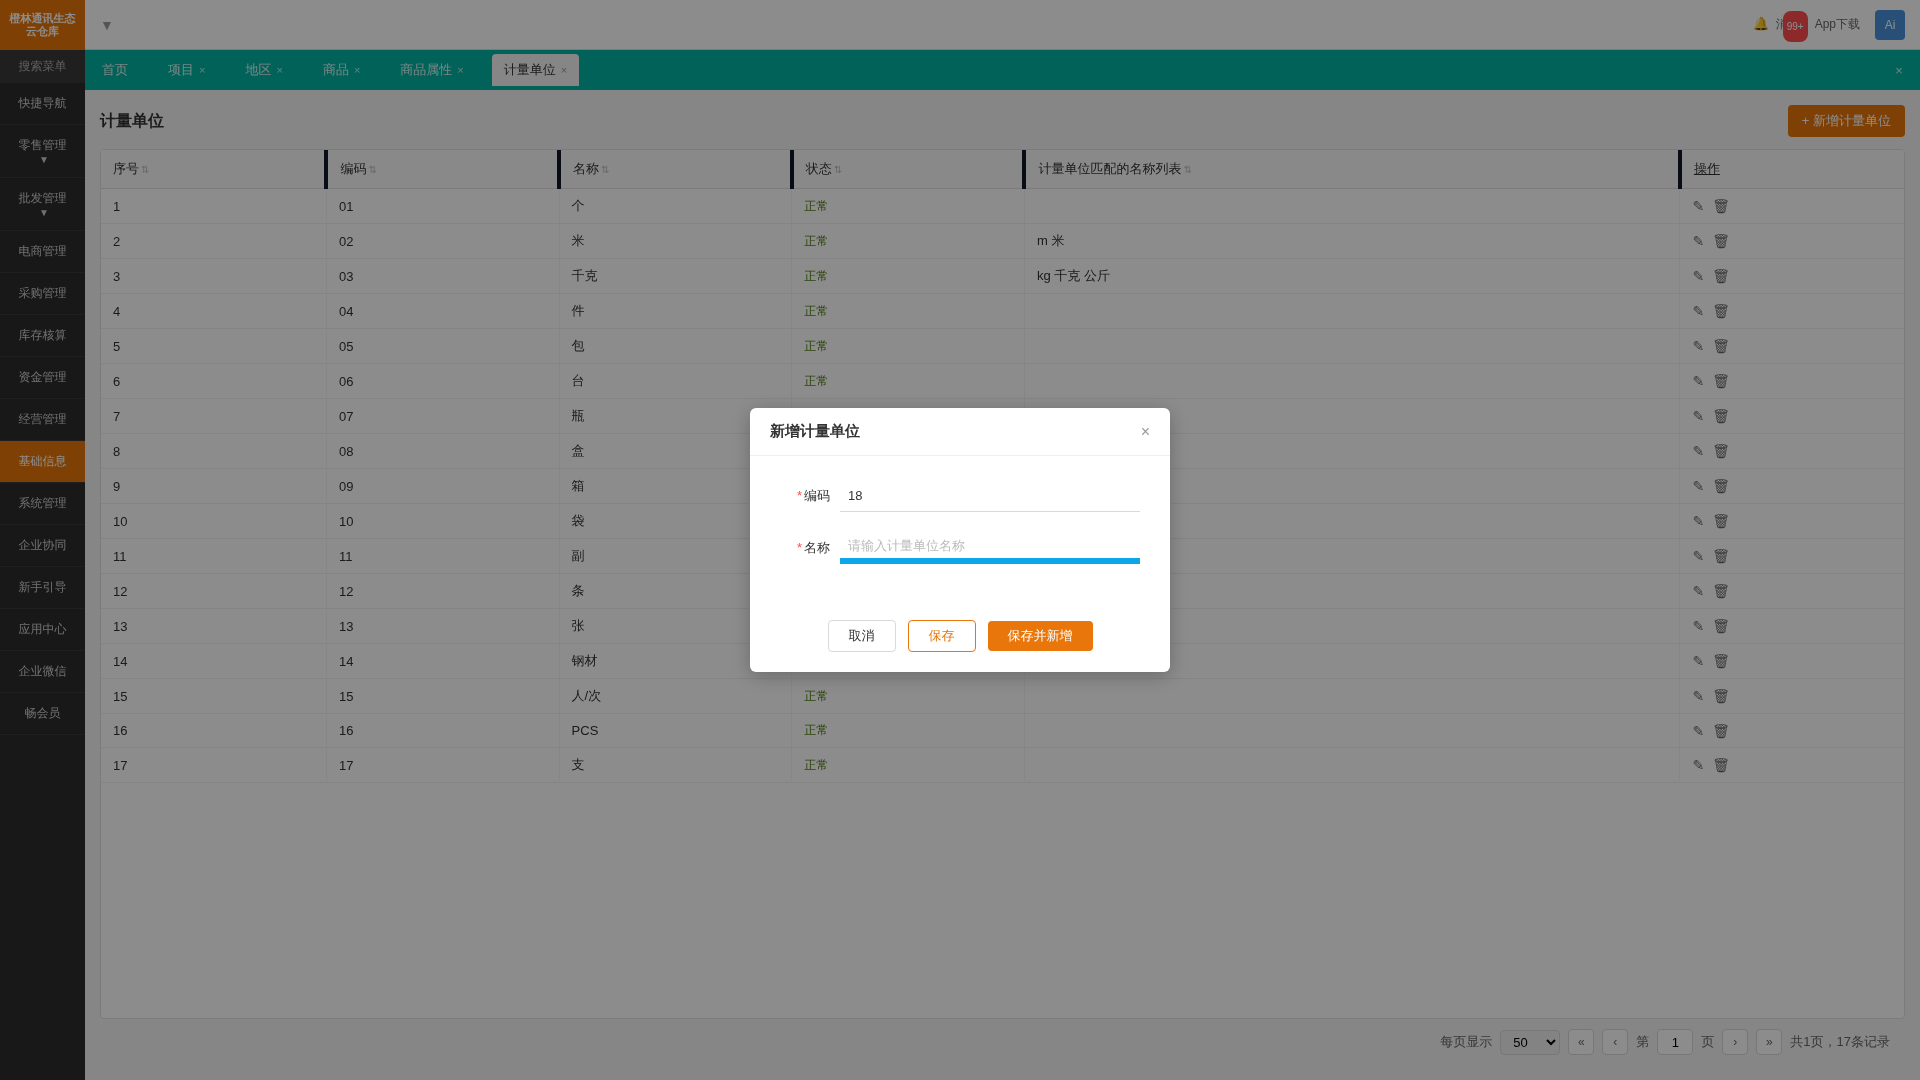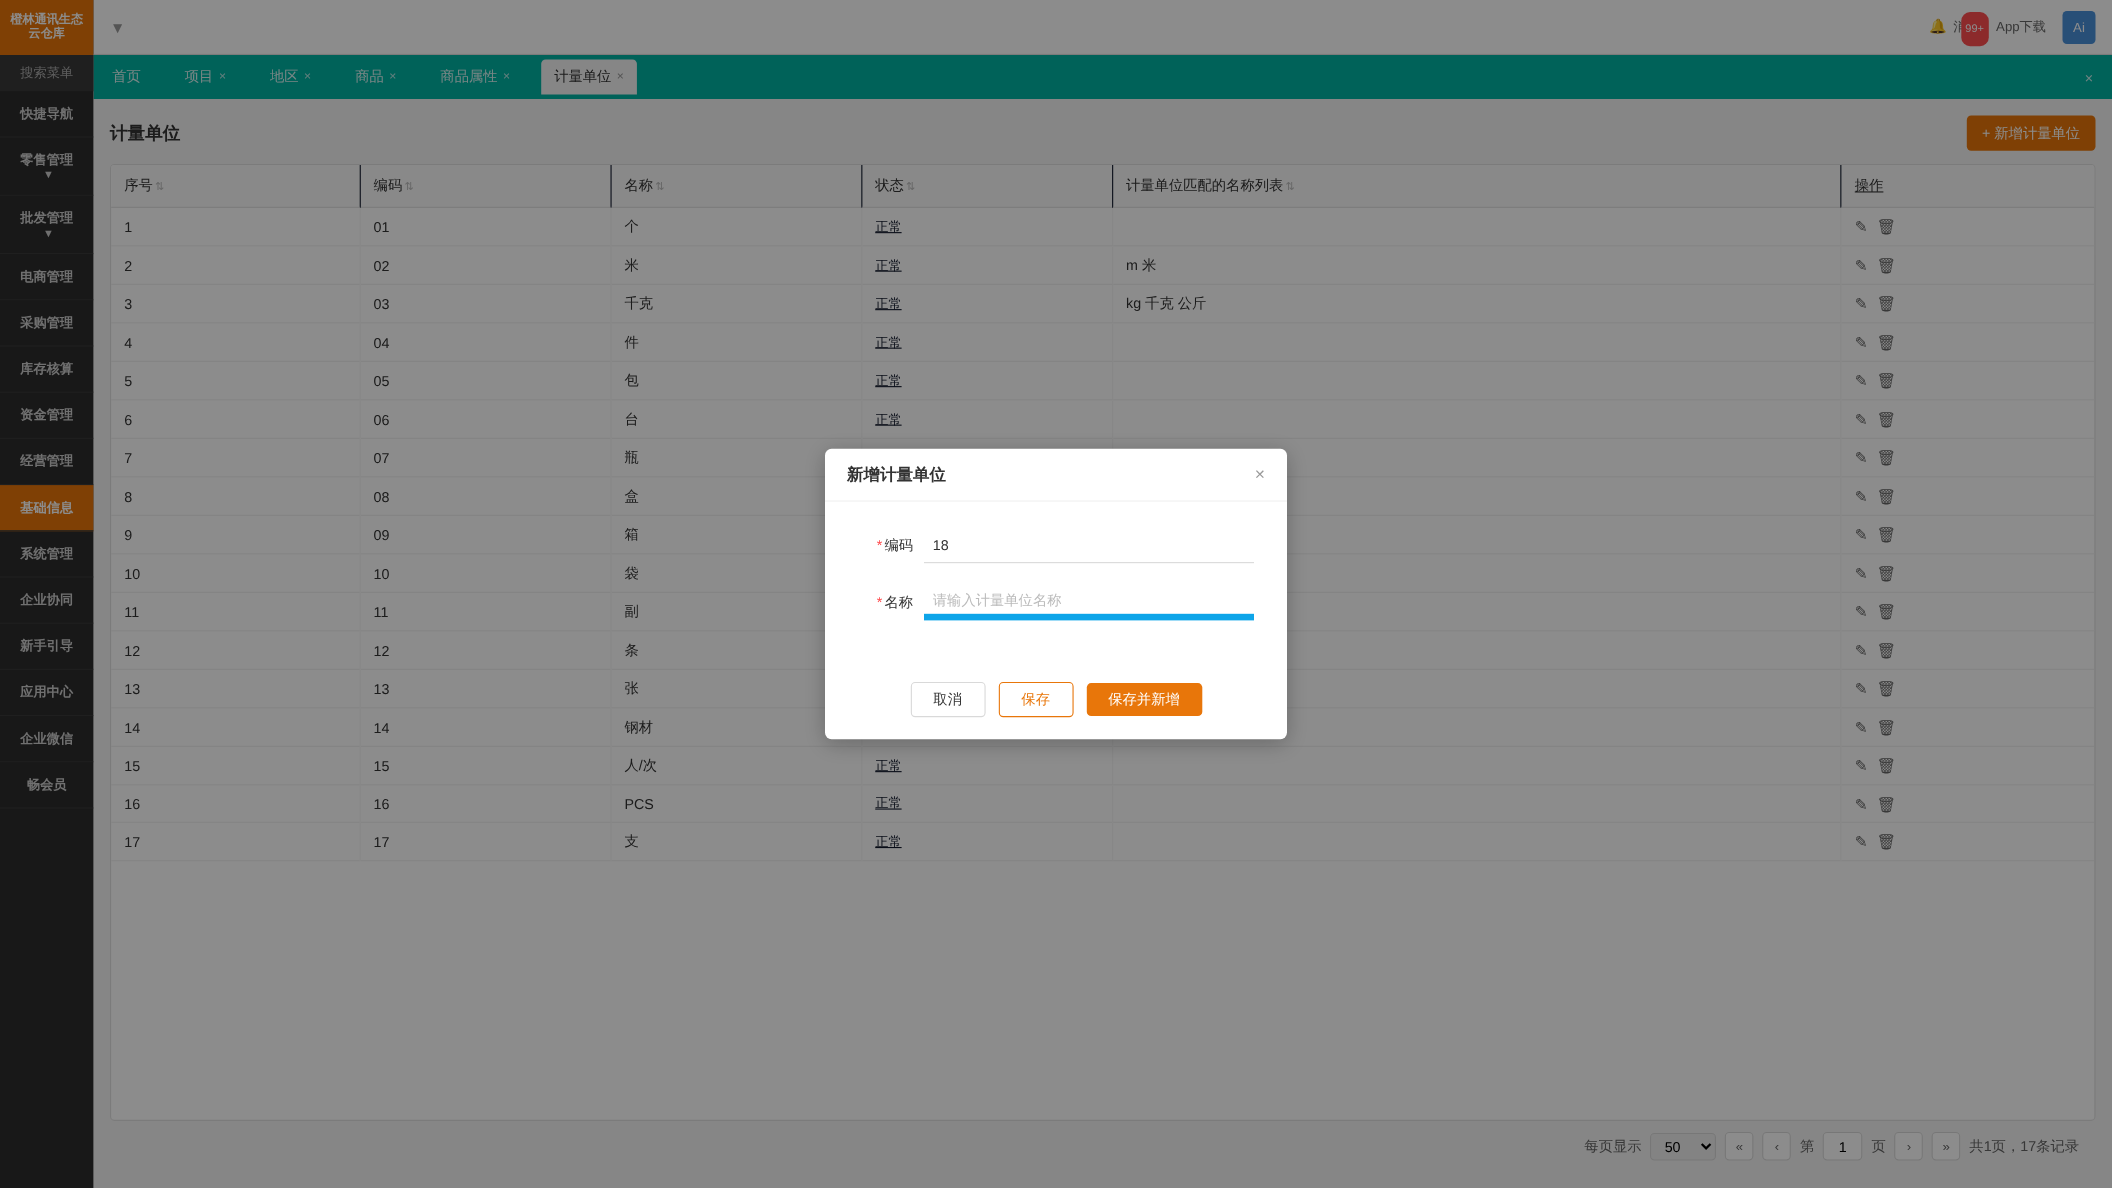--- a/index.html
+++ b/index.html
@@ -38,21 +38,20 @@
       padding: 12px 5px;
       text-align: center;
       color: #ccc;
       font-size: 12px;
       cursor: pointer;
       display: flex;
       align-items: center;
       justify-content: center;
       flex-direction: column;
       border-bottom: 1px solid #3a3a3a;
-      font-weight: bold;
     }
     .sidebar-nav-item.active { background: #e8760a; color: white; }
     .sidebar-nav-item .arrow { font-size: 10px; margin-left: 3px; }
 
     
     .main-area {
       flex: 1;
       display: flex;
       flex-direction: column;
       height: 1080px;
@@ -181,35 +180,35 @@
     }
     thead tr {
       background: #fafafa;
       border-bottom: 1px solid #e0e0e0;
     }
     thead th {
       padding: 10px 12px;
       text-align: left;
       color: #333;
       font-weight: normal;
-      border-right: 1px solid #0f172a;
+      border-right: 4px solid #0f172a;
       white-space: nowrap;
     }
     thead th:last-child { border-right: none; text-decoration: underline; }
     tbody tr {
       border-bottom: 1px solid #f0f0f0;
     }
     tbody td {
       padding: 8px 12px;
       color: #333;
       border-right: 1px solid #f5f5f5;
     }
     tbody td:last-child { border-right: none; }
     .sort-icon { color: #bbb; font-size: 10px; margin-left: 2px; }
-    .status-normal { color: #0f172a; font-size: 12px; text-decoration: underline; }
+    .status-normal { color: #4d7c0f; font-size: 12px; }
     .action-icons { display: flex; gap: 8px; }
     .action-icon { color: #666; cursor: pointer; font-size: 14px; }
 
     
     .pagination {
       display: flex;
       align-items: center;
       justify-content: flex-end;
       padding: 10px 15px;
       gap: 8px;

